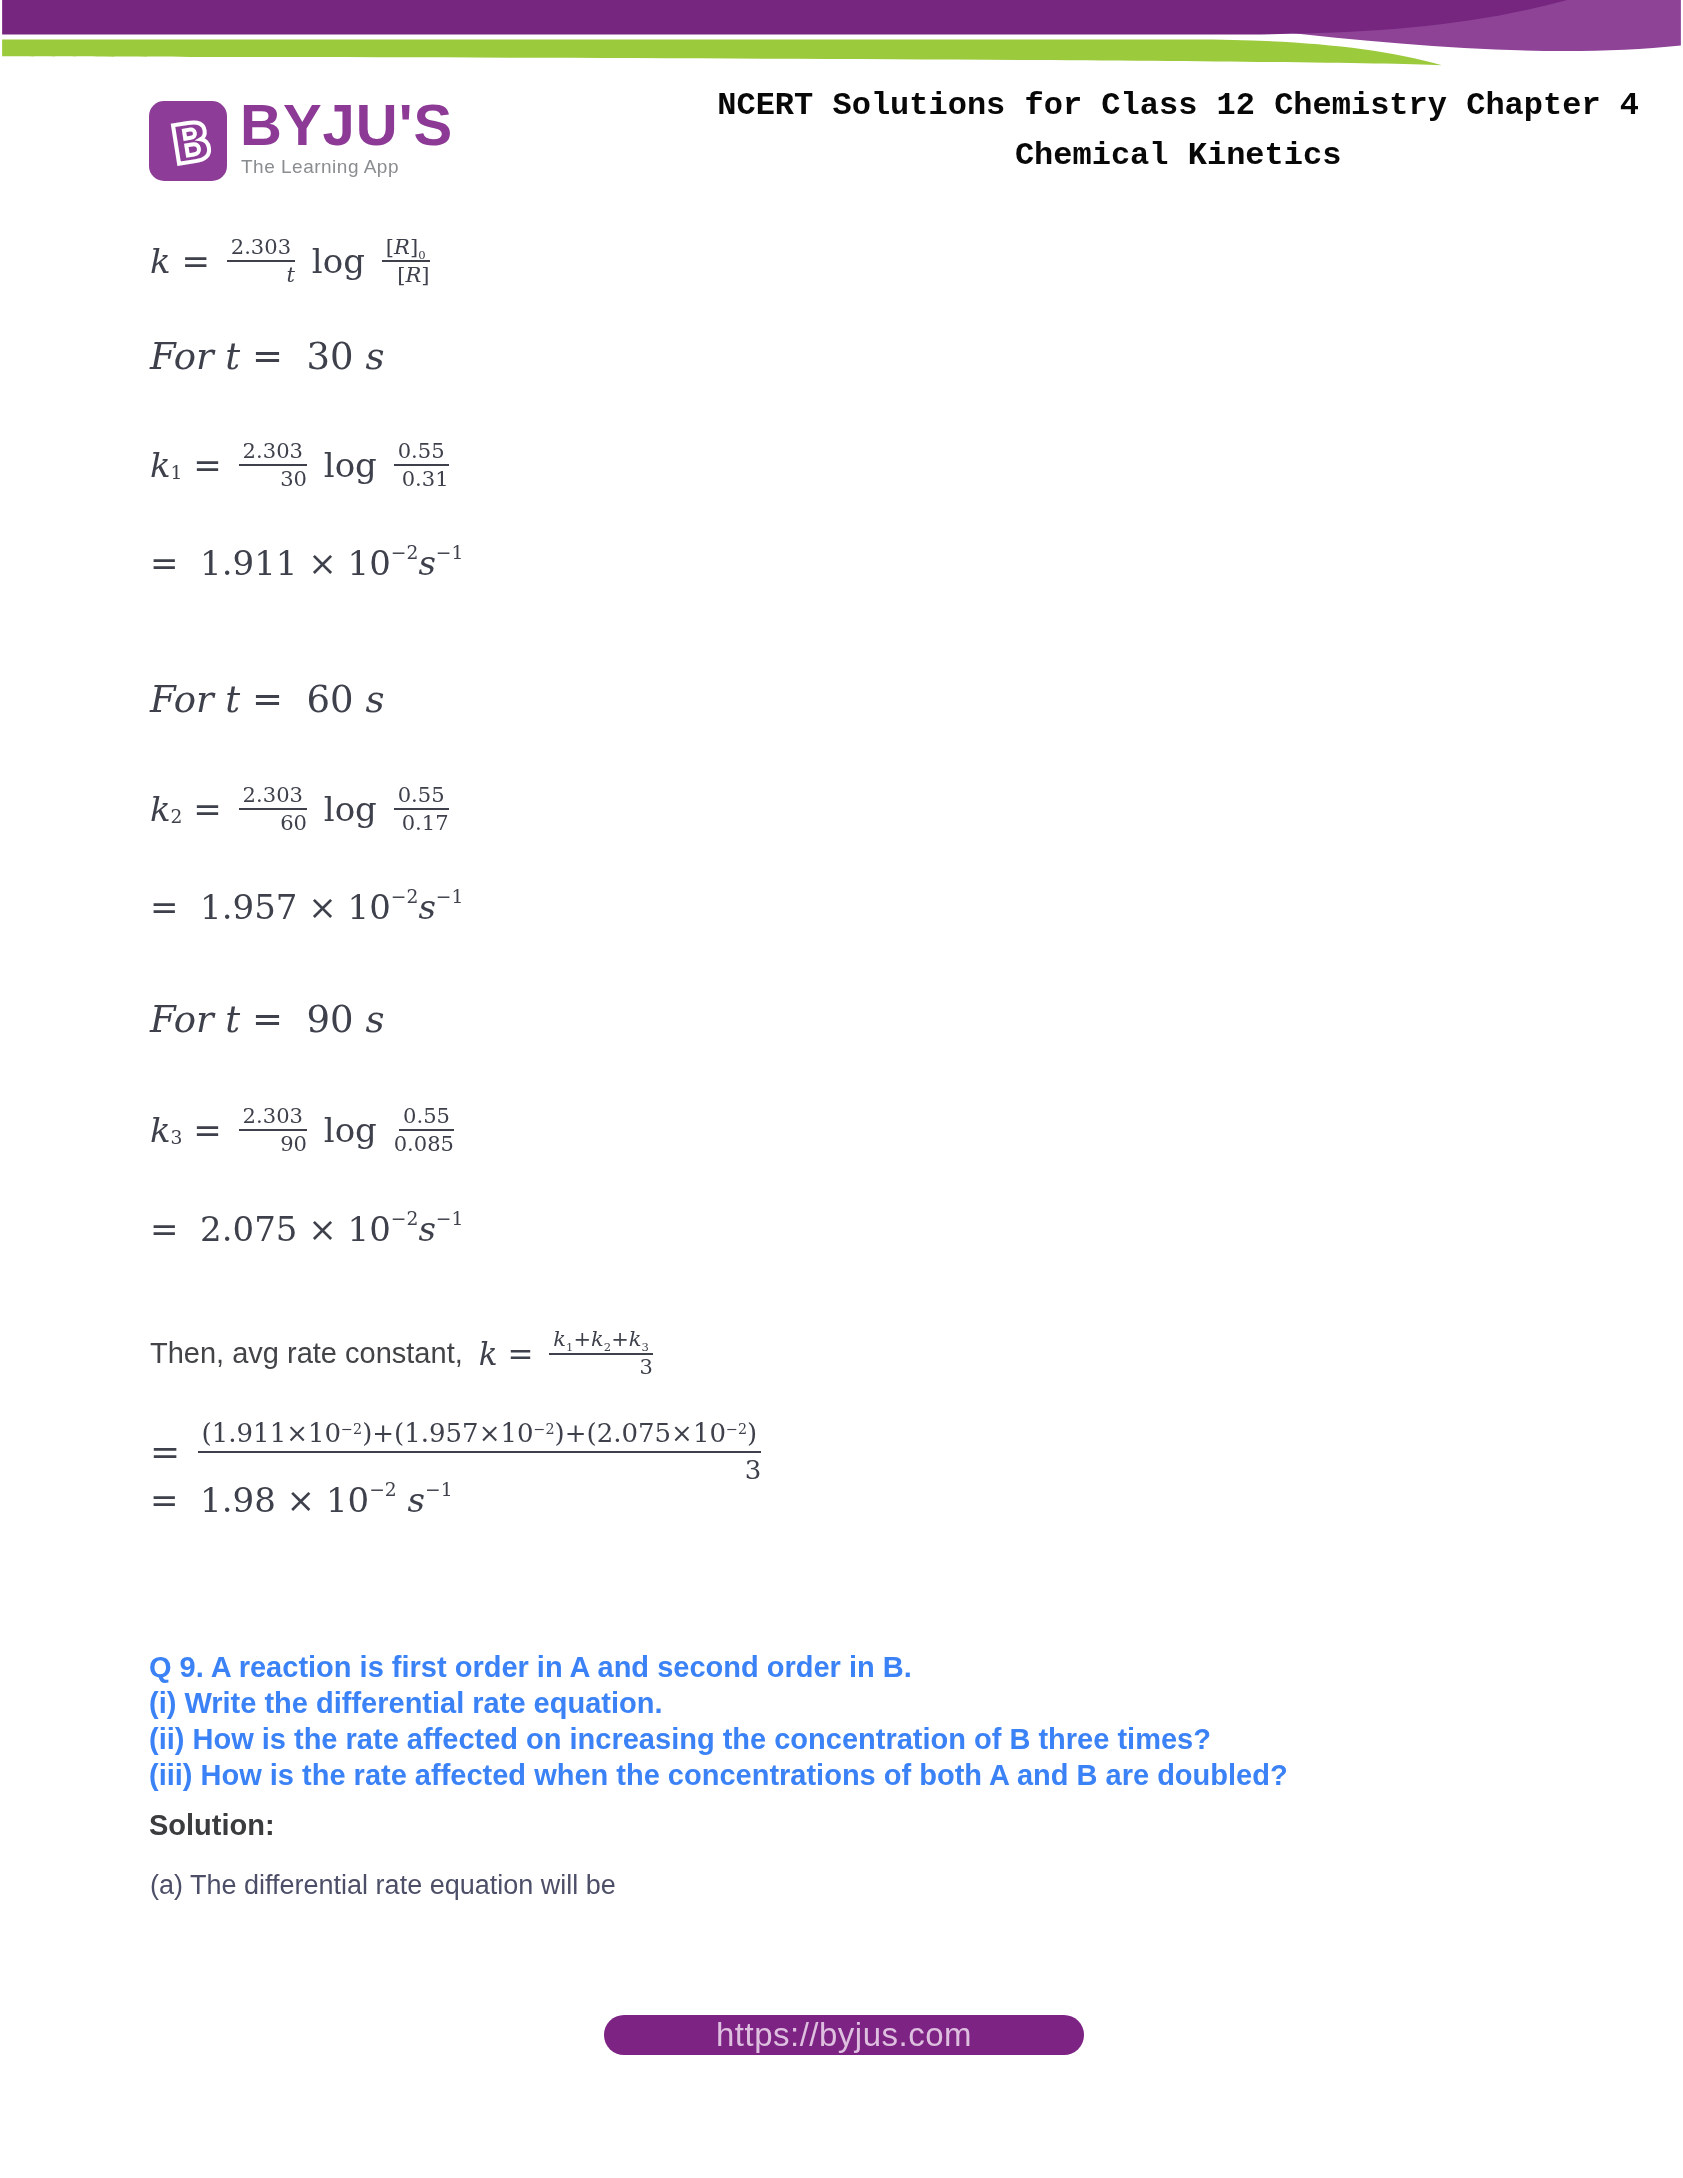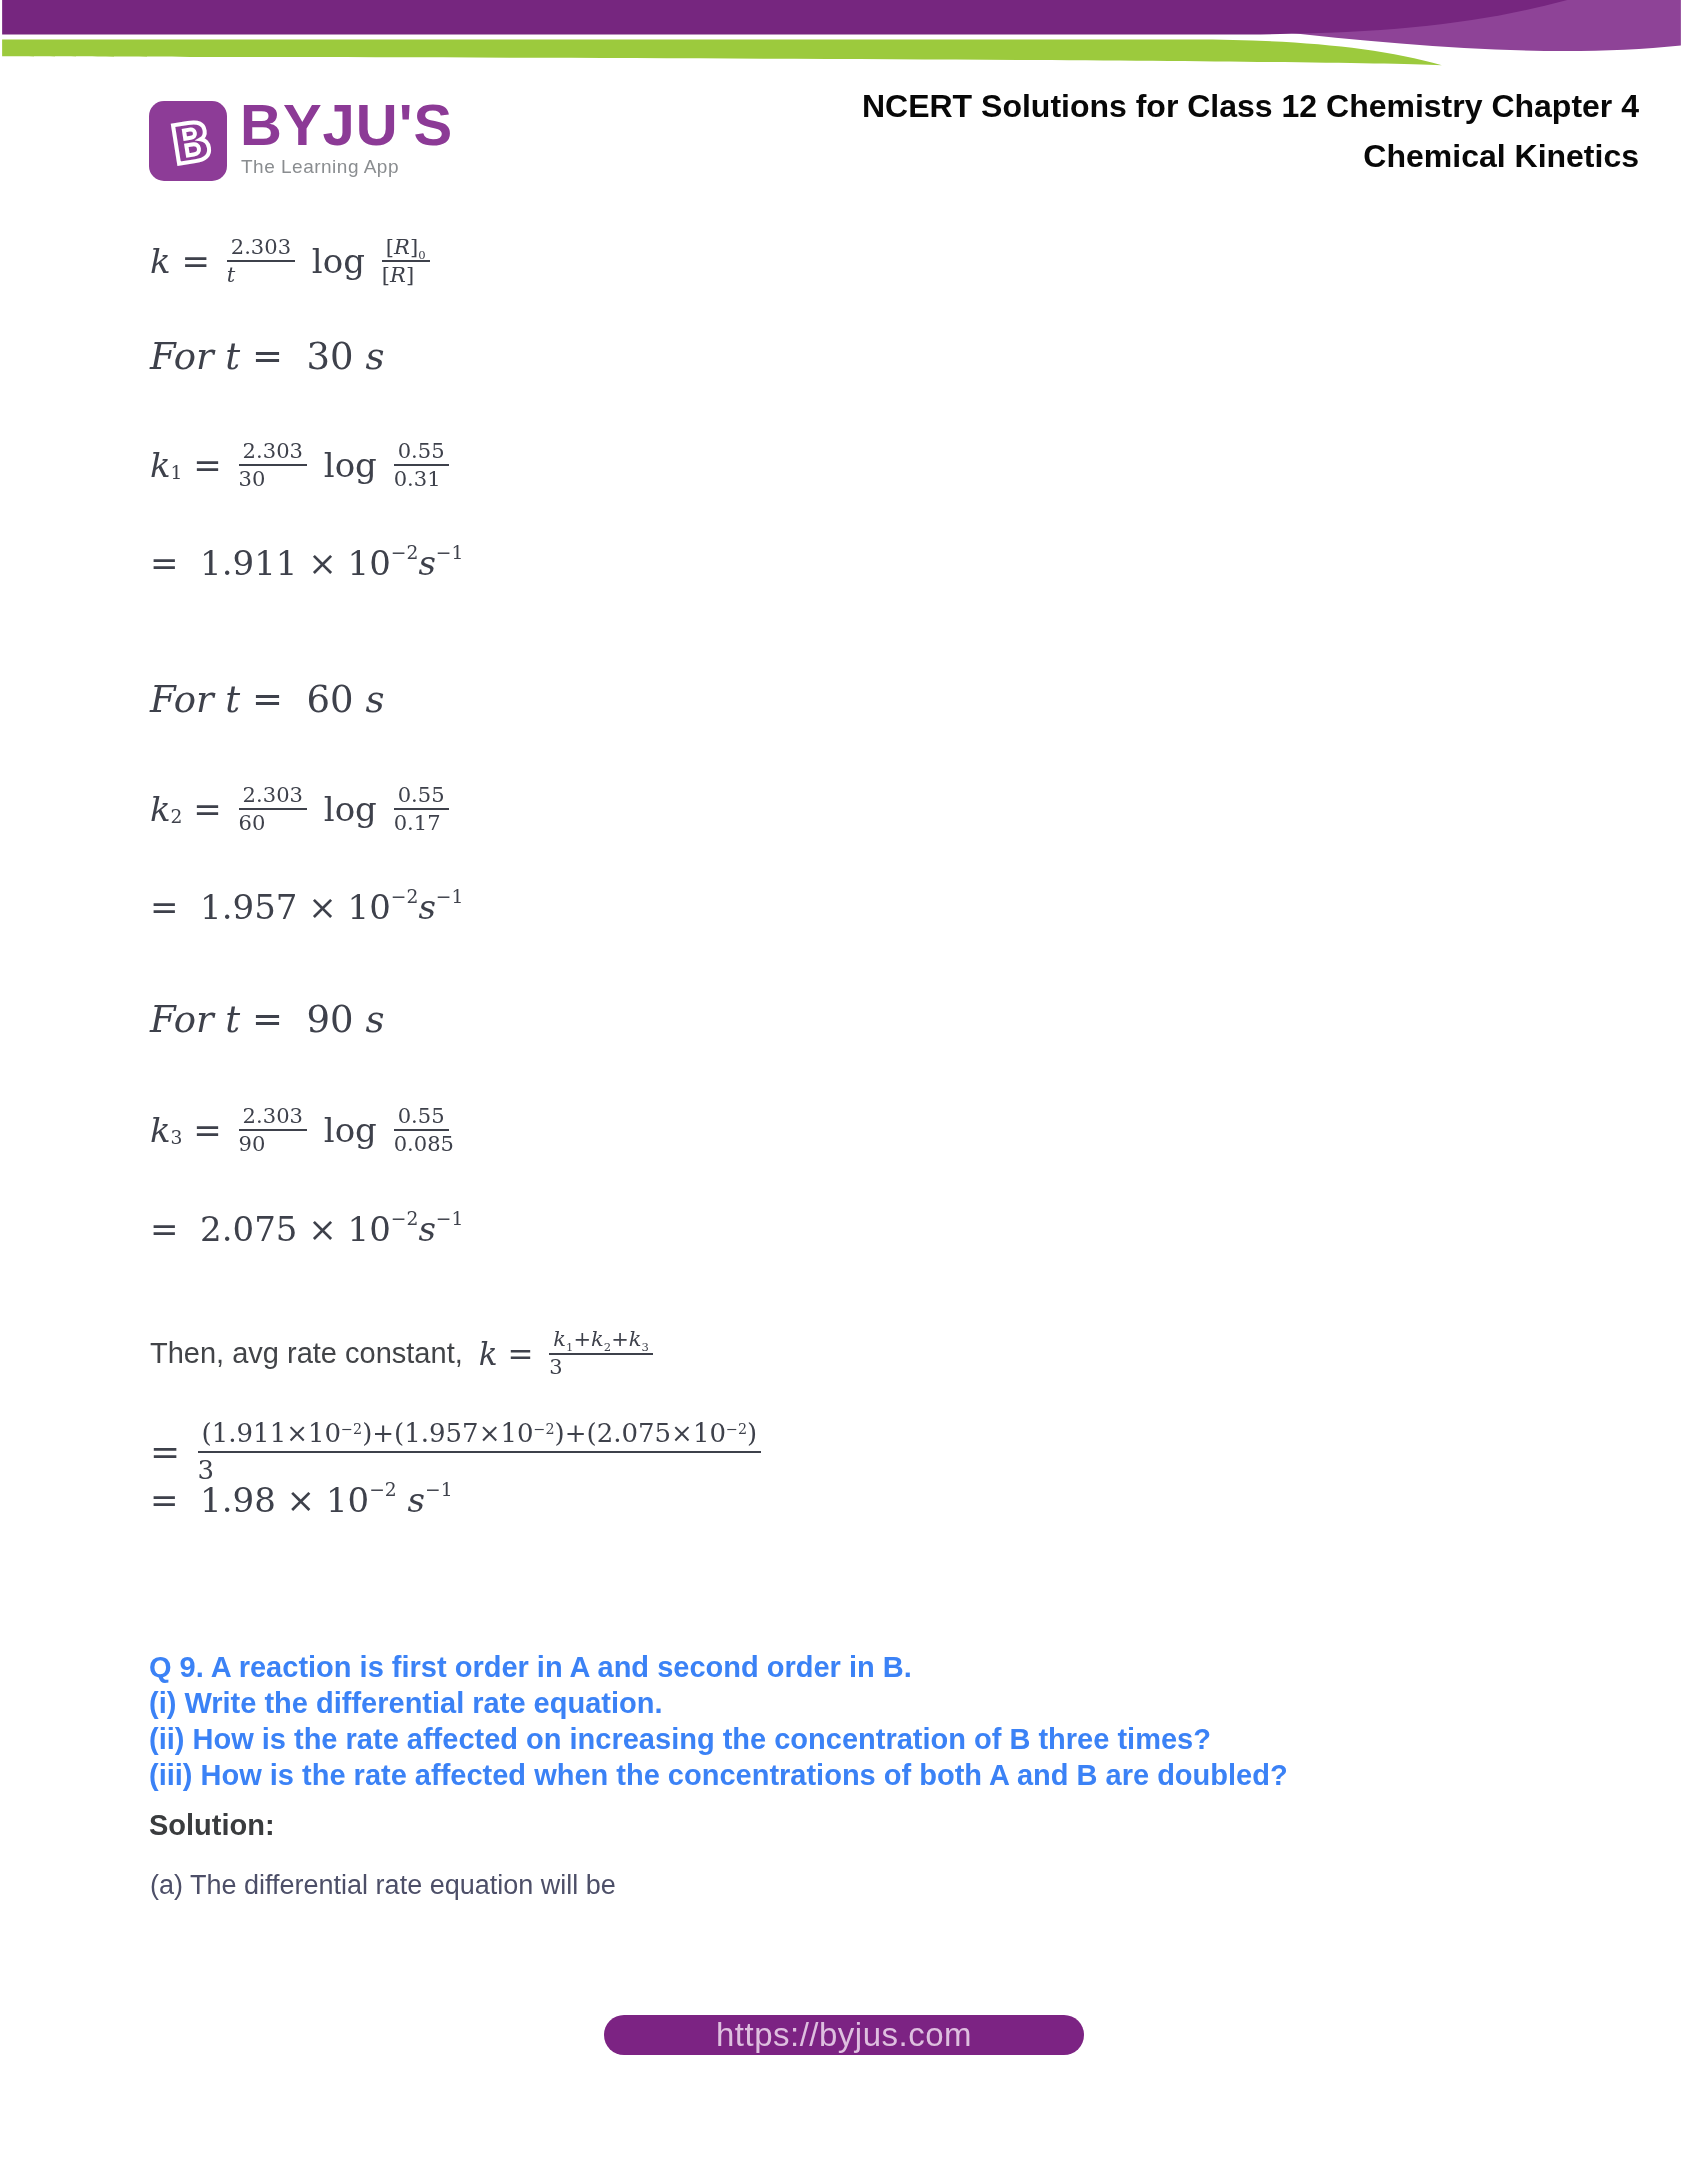--- a/index.html
+++ b/index.html
@@ -11,31 +11,31 @@
 
   
   .logo{position:absolute;left:149px;top:97px;width:455px;height:89px;}
   .logo-box{position:absolute;left:0;top:4px;width:78px;height:80px;background:#8d3c97;border-radius:15px;}
   .logo-b{position:absolute;left:0;top:0;width:78px;height:80px;}
   .brand{position:absolute;left:91px;top:-6px;font-size:58px;font-weight:bold;color:#8c3a96;
          font-family:"Liberation Sans",sans-serif;letter-spacing:1px;}
   .tagline{position:absolute;left:92px;top:59px;font-size:19px;color:#8a8d90;letter-spacing:0.5px;}
 
   
-  .title{position:absolute;right:44px;top:81px;text-align:right;
-         font-family:Liberation Sans, sans-serif;font-weight:700;font-size:32px;line-height:50px;color:#080808;}
+  .title{position:absolute;right:44px;top:81px;text-align:center;
+         font-family:Liberation Mono, monospace;font-weight:700;font-size:32px;line-height:50px;color:#080808;}
 
   
   .eq{position:absolute;left:150px;display:flex;align-items:center;white-space:pre;
       font-family:"DejaVu Serif",serif;font-size:34px;color:#3e414b;}
   .t-i{font-style:italic;}
   .t-sans{font-family:"Liberation Sans",sans-serif;font-size:29px;color:#424448;}
   .t-sb{font-size:0.55em;position:relative;top:0.42em;}
   .t-sp{font-size:0.55em;position:relative;top:-0.55em;}
-  .frac{display:inline-flex;flex-direction:column;align-items:flex-start;font-size:0.62em;
+  .frac{display:inline-flex;flex-direction:column;align-items:flex-end;font-size:0.62em;
         line-height:1.12;margin:0 6px;text-align:center;}
   .frac .num{border-bottom:2px solid currentColor;padding:0 4px 1px 4px;display:inline-block;}
   .frac .den{padding-top:1px;display:inline-block;}
 
   .r1{top:235px;}
   .r2{top:335px;font-size:37px;}
   .r3{top:439px;}
   .r4{top:543px;}
   .r5{top:678px;font-size:37px;}
   .r6{top:783px;}

